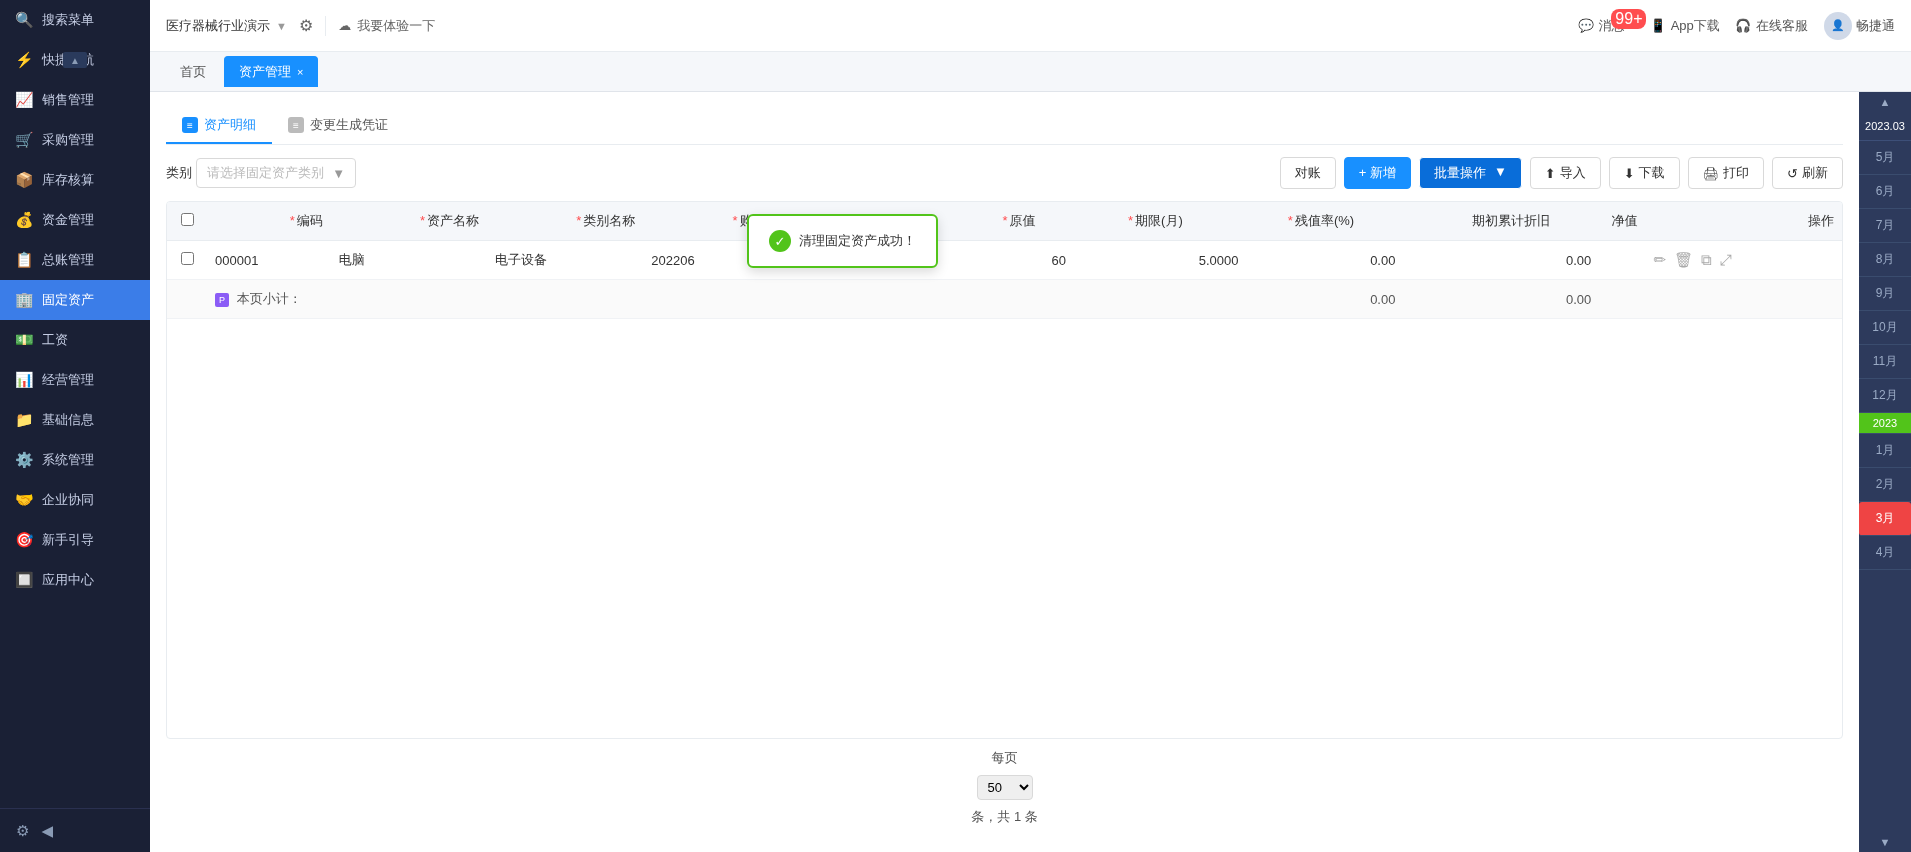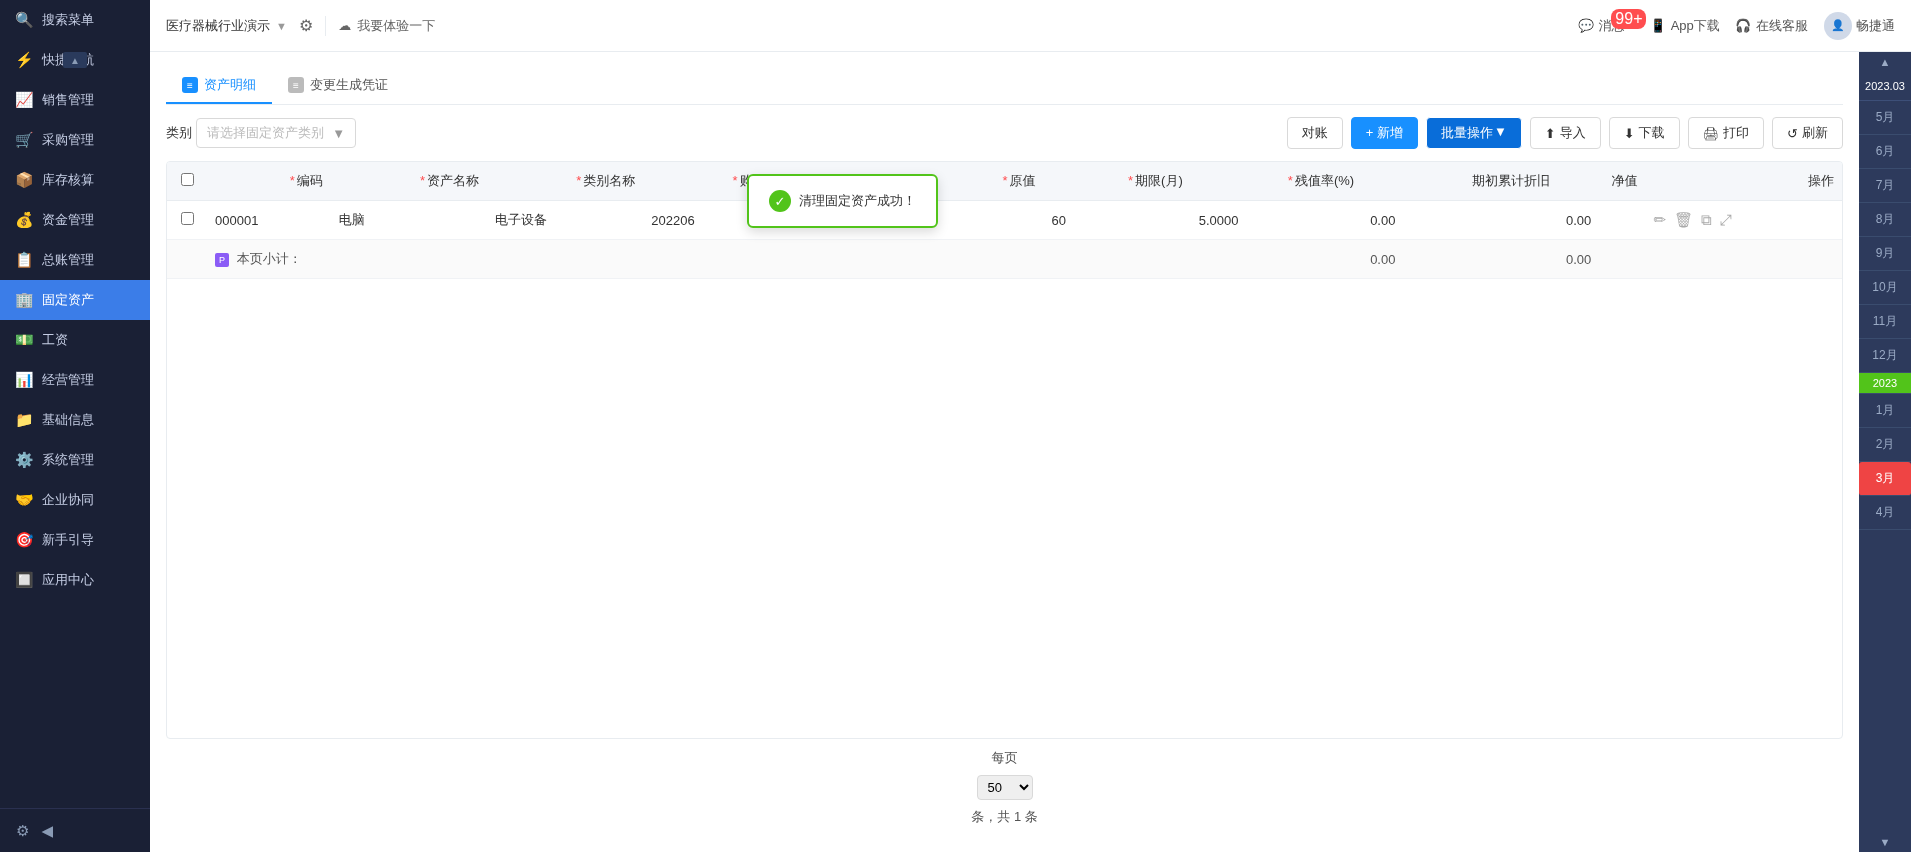--- a/index.html
+++ b/index.html
@@ -315,21 +315,21 @@
       background: #096dd9;
       color: white;
       border-color: #096dd9;
       padding: 6px 14px;
       border-radius: 4px;
       cursor: pointer;
       font-size: 13px;
       border: 1px solid;
       display: flex;
       align-items: flex-start;
-      gap: 1px;
+      gap: 8px;
     }
 
     
     .table-container {
       flex: 1;
       overflow: auto;
       border: 1px solid #e8ecf0;
       border-radius: 4px;
     }
     table {
@@ -603,20 +603,29 @@
         <span>🎧</span>
         <span>在线客服</span>
       </div>
       <div class="topbar-right-item">
         <div class="topbar-avatar">👤</div>
         <span>畅捷通</span>
       </div>
     </div>
   </div>
 
+  <div class="tabs-bar">
+    <div class="tab-home">
+      <span>首页</span>
+    </div>
+    <div class="tab-item active">
+      <span>资产管理</span>
+      <span class="close-icon">×</span>
+    </div>
+  </div>
 
   <div class="content">
     <div class="content-wrapper">
       <div class="content-main">
 
         <div class="sub-tabs">
           <div class="sub-tab active">
             <div class="sub-tab-icon">≡</div>
             <span>资产明细</span>
           </div>

